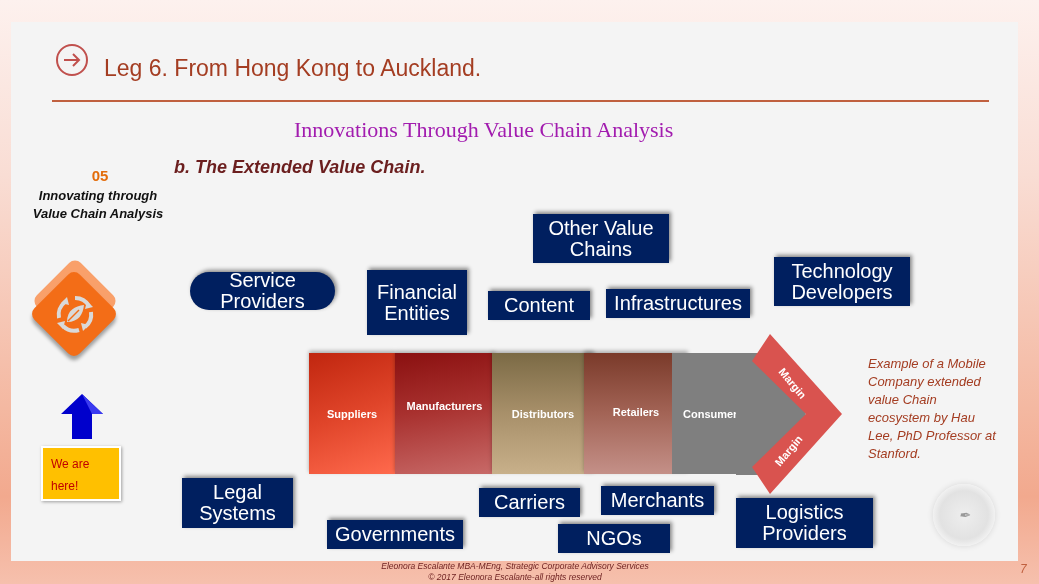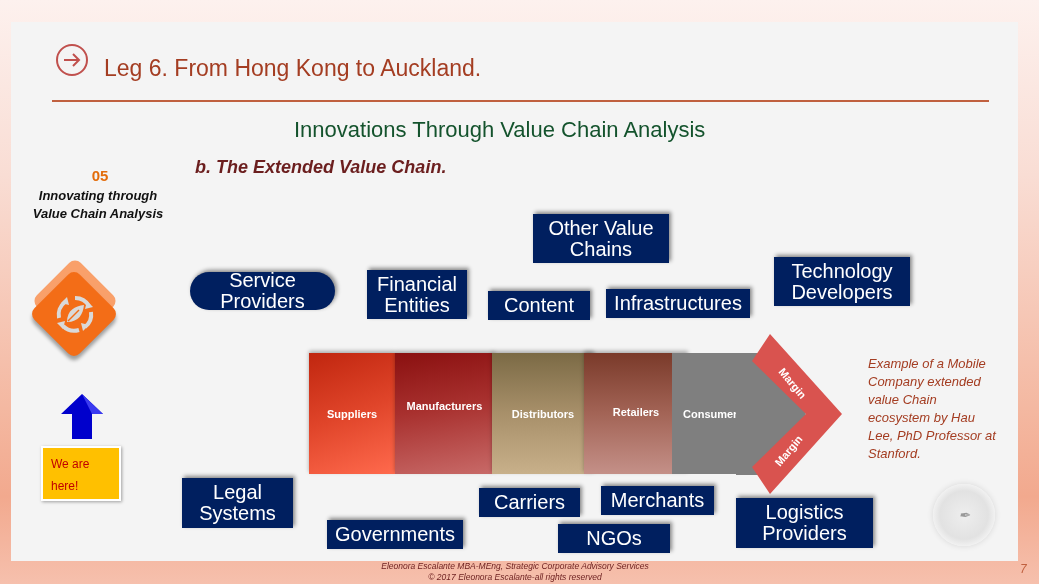--- a/index.html
+++ b/index.html
@@ -15,25 +15,25 @@
   .abs { position: absolute; }
   .title-icon {
     left: 56px; top: 44px; width: 32px; height: 32px; border: 2px solid #c0504d;
     border-radius: 50%; box-sizing: border-box; display: flex; align-items: center; justify-content: center;
   }
   .title {
     left: 104px; top: 55px; font-family: "Liberation Sans", sans-serif; font-size: 23px; color: #a43d22;
   }
   .title-rule { left: 52px; top: 100px; width: 937px; height: 2px; background: #c0603f; }
   .subtitle {
-    left: 294px; top: 117px; font-family: Liberation Sans, sans-serif; font-size: 22px; color: #14532d;
+    left: 294px; top: 117px; font-family: Liberation Serif, serif; font-size: 22px; color: #a21caf;
   }
   .section-head {
     left: 174px; top: 157px; font-family: "Liberation Sans", sans-serif; font-size: 18px;
-    font-weight: bold; font-style: italic; color: #6b1e1e; margin-left: 21px;
+    font-weight: bold; font-style: italic; color: #6b1e1e;
   }
   .step-num {
     left: 40px; top: 167px; width: 120px; text-align: center; font-family: "Liberation Sans", sans-serif;
     font-size: 15px; font-weight: bold; color: #e36c0a;
   }
   .step-label {
     left: 30px; top: 187px; width: 136px; text-align: center; font-family: "Liberation Sans", sans-serif;
     font-size: 13px; font-weight: bold; font-style: italic; color: #111; line-height: 18px;
   }
   .diamond-back {
@@ -126,21 +126,21 @@
 </div>
 <div class="abs up-arrow">
   <svg width="44" height="48" viewBox="0 0 44 48">
     <polygon points="22,2 43,22 32,22 32,47 12,47 12,22 1,22" fill="#0000cc"></polygon>
     <polygon points="22,2 43,22 32,22 28,14" fill="#3a3af0"></polygon>
   </svg>
 </div>
 <div class="abs here-box">We are here!</div>
 
 <div class="abs navy" style="left:190px;top:272px;width:145px;height:38px;border-radius:21px;">Service Providers</div>
-<div class="abs navy" style="left:367px;top:270px;width:100px;height:49px;">Financial Entities</div>
+<div class="abs navy" style="left:367px;top:270px;width:100px;height:65px;">Financial Entities</div>
 <div class="abs navy" style="left:488px;top:291px;width:102px;height:29px;">Content</div>
 <div class="abs navy" style="left:533px;top:214px;width:136px;height:49px;">Other Value Chains</div>
 <div class="abs navy" style="left:606px;top:289px;width:144px;height:29px;">Infrastructures</div>
 <div class="abs navy" style="left:774px;top:257px;width:136px;height:49px;">Technology Developers</div>
 
 <div class="abs chain-seg seg-suppliers">Suppliers</div>
 <div class="abs chain-seg seg-manufacturers">Manufacturers</div>
 <div class="abs chain-seg seg-distributors">Distributors</div>
 <div class="abs chain-seg seg-retailers">Retailers</div>
 <div class="abs chain-seg seg-consumers">Consumers</div>

